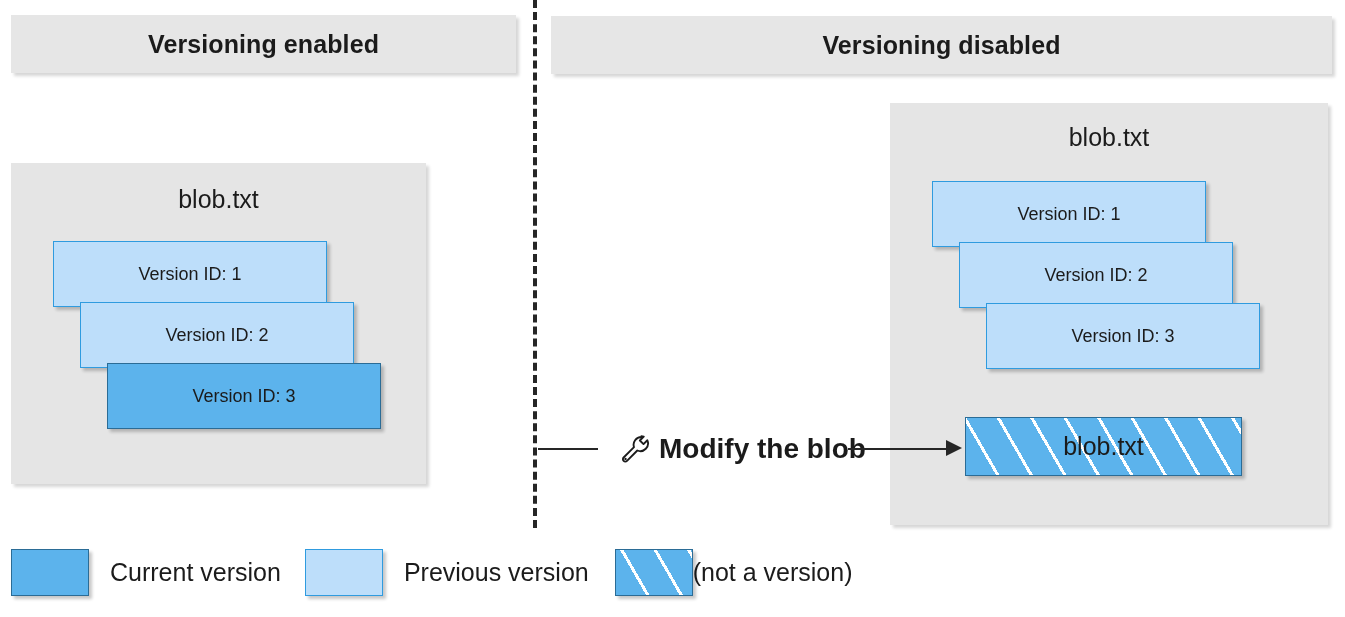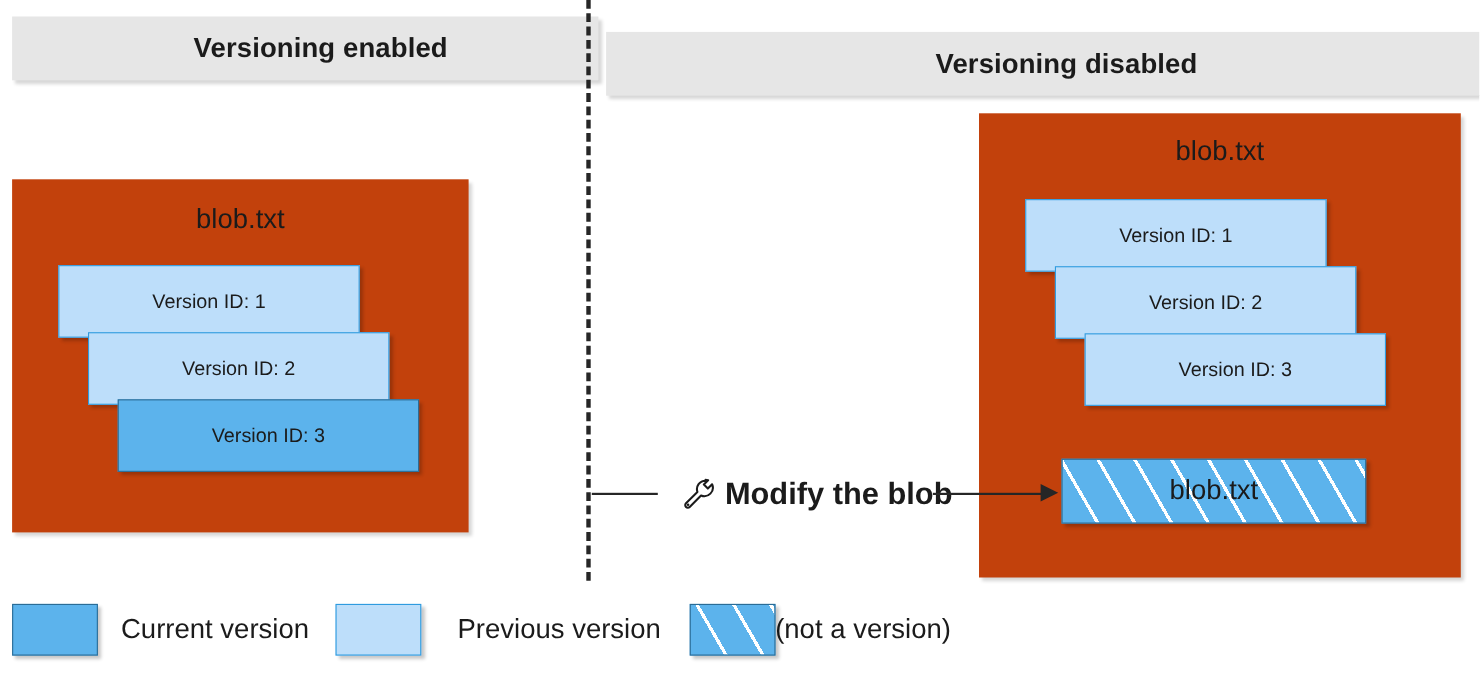--- a/index.html
+++ b/index.html
@@ -25,39 +25,38 @@
     position: absolute;
     background: #e6e6e6;
     box-shadow: 3px 3px 3px rgba(0,0,0,0.16);
     display: flex;
     align-items: center;
     justify-content: center;
     font-weight: bold;
     font-size: 25px;
     color: #1b1b1b;
     letter-spacing: 0.1px;
-    padding-left: 28px;
   }
   #header-left  { left: 11px;  top: 15px; width: 505px;  height: 58px; }
-  #header-right { left: 551px; top: 29px; width: 781px;  height: 58px; }
+  #header-right { left: 551px; top: 16px; width: 781px;  height: 58px; }
 
   
   #divider {
     position: absolute;
     left: 533px;
     top: 0px;
     width: 0;
     height: 528px;
     border-left: 4px dashed #262626;
   }
 
   
   .panel {
     position: absolute;
-    background: #c2410c;
+    background: #e5e5e5;
     box-shadow: 3px 3px 3px rgba(0,0,0,0.16);
   }
   #panel-left  { left: 11px;  top: 163px; width: 415px; height: 321px; }
   #panel-right { left: 890px; top: 103px; width: 438px; height: 422px; }
 
   .panel-title {
     position: absolute;
     left: 0;
     right: 0;
     text-align: center;
@@ -198,21 +197,21 @@
         #ffffff 26px,
         #ffffff 29px);
   }
   .legend-text {
     font-size: 25px;
     color: #1b1b1b;
     white-space: nowrap;
     margin-left: 21px;
   }
   #legend-item-current  { margin-right: 24px; }
-  #legend-item-previous { margin-right: 26px; gap: 12px; }
+  #legend-item-previous { margin-right: 26px; }
 </style>
 </head>
 <body>
 
 <div id="stage">
 
   <div id="header-left" class="col-header">
     <span>Versioning enabled</span>
   </div>
   <div id="header-right" class="col-header">

